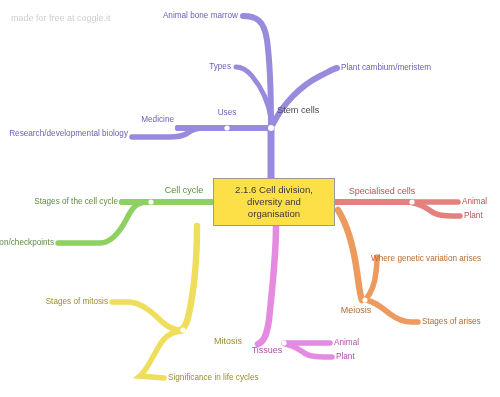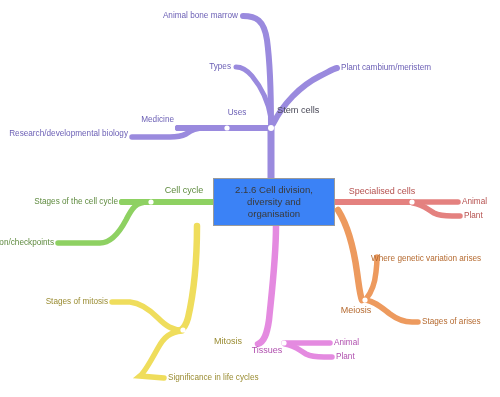--- a/index.html
+++ b/index.html
@@ -21,35 +21,36 @@
     line-height:1;
     color:#5b5b66;
   }
   .lbl.r{transform:translate(-100%,-50%);}
   .lbl.l{transform:translate(0,-50%);}
   .lbl.c{transform:translate(-50%,-50%);}
   .center-node{
     position:absolute;
     left:213px;top:178px;
     width:122px;height:48px;
-    background:#3b82f6;
+    background:#fde047;
     border:1px solid #9a9a9a;
     box-sizing:border-box;
     display:flex;align-items:center;justify-content:center;
     text-align:center;
     font-size:9.6px;
     color:#3a3a3a;
     line-height:1.28;
     padding:0 6px;
   }
 </style>
 </head>
 <body>
 
 <div class="wm">
+  <div class="wm-sub">made for free at coggle.it</div>
 </div>
 
 <svg id="canvas" viewBox="0 0 500 397">
 
   <g>
 
     <path d="M271,178 C271,160 271,146 271,128" stroke="#9a8ade" stroke-width="7" fill="none" stroke-linecap="round"></path>
 
     <path d="M271,126 C271,100 271,70 267,40 C264,20 256,16 243,16" stroke="#9a8ade" stroke-width="6" fill="none" stroke-linecap="round"></path>
     <path d="M271,118 C268,100 262,88 252,76 C246,69 241,67 236,67" stroke="#9a8ade" stroke-width="5" fill="none" stroke-linecap="round"></path>
@@ -103,21 +104,21 @@
 
 </svg>
 
 <div class="center-node">2.1.6 Cell division, diversity and organisation</div>
 
 <div class="lbl r" style="left:238px;top:16px;color:#6b5fb5;">Animal bone marrow</div>
 <div class="lbl r" style="left:231px;top:67px;color:#6b5fb5;">Types</div>
 <div class="lbl l" style="left:341px;top:68px;color:#6b5fb5;">Plant cambium/meristem</div>
 <div class="lbl r" style="left:174px;top:120px;color:#6b5fb5;">Medicine</div>
 <div class="lbl r" style="left:128px;top:134px;color:#6b5fb5;">Research/developmental biology</div>
-<div class="lbl c" style="left:237px;top:113px;color:#6b5fb5;">Uses</div>
+<div class="lbl c" style="left:227px;top:113px;color:#6b5fb5;">Uses</div>
 <div class="lbl l" style="left:277px;top:111px;color:#4a4a58;font-size:9.2px;">Stem cells</div>
 
 <div class="lbl c" style="left:184px;top:190px;color:#5e8a3e;font-size:9px;">Cell cycle</div>
 <div class="lbl r" style="left:118px;top:202px;color:#5e8a3e;">Stages of the cell cycle</div>
 <div class="lbl r" style="left:54px;top:243px;color:#5e8a3e;">Regulation/checkpoints</div>
 
 <div class="lbl c" style="left:196px;top:341px;color:#9a8c32;font-size:9px;margin-left:32px;">Mitosis</div>
 <div class="lbl r" style="left:108px;top:302px;color:#9a8c32;">Stages of mitosis</div>
 <div class="lbl l" style="left:168px;top:378px;color:#9a8c32;">Significance in life cycles</div>
 

